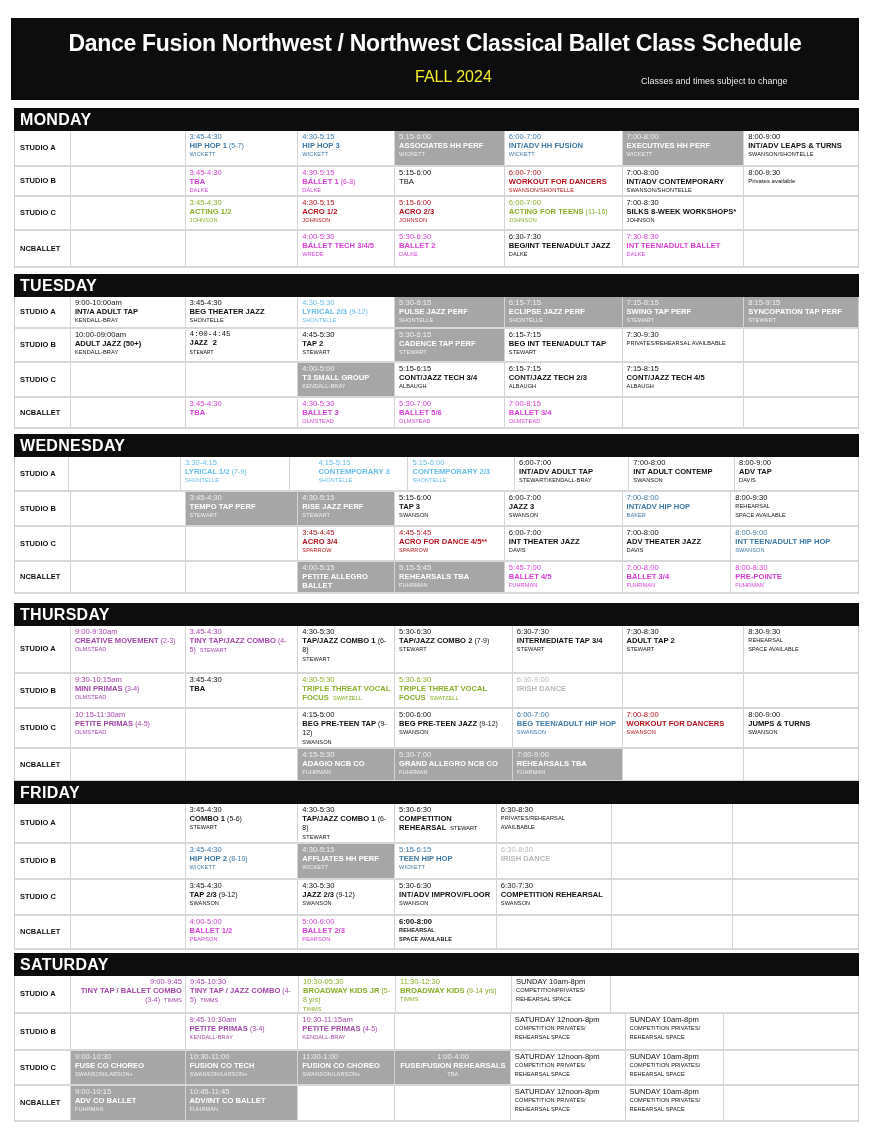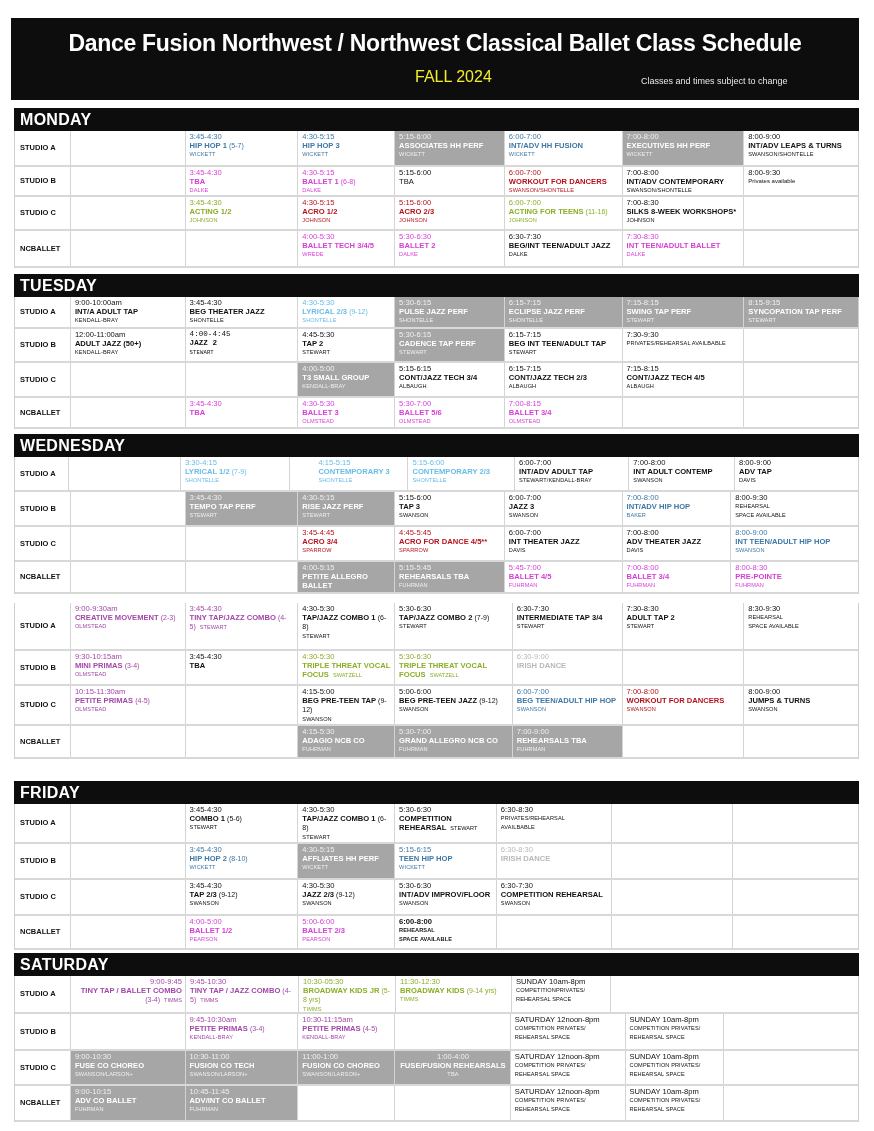--- a/index.html
+++ b/index.html
@@ -104,21 +104,21 @@
           <div class="cell c-black" style="width: 115px;"><span class="time">9:00-10:00am</span><span class="name">INT/A ADULT TAP</span><span class="inst">KENDALL-BRAY</span></div>
           <div class="cell c-black" style="width: 113px;"><span class="time">3:45-4:30</span><span class="name">BEG THEATER JAZZ</span><span class="inst">SHONTELLE</span></div>
           <div class="cell c-lightblue" style="width: 97px;"><span class="time">4:30-5:30</span><span class="name">LYRICAL 2/3</span> <span class="age">(9-12)</span><span class="inst">SHONTELLE</span></div>
           <div class="cell gray" style="width: 110px;"><span class="time">5:30-6:15</span><span class="name">PULSE JAZZ PERF</span><span class="inst">SHONTELLE</span></div>
           <div class="cell gray" style="width: 118px;"><span class="time">6:15-7:15</span><span class="name">ECLIPSE JAZZ PERF</span><span class="inst">SHONTELLE</span></div>
           <div class="cell gray" style="width: 122px;"><span class="time">7:15-8:15</span><span class="name">SWING TAP PERF</span><span class="inst">STEWART</span></div>
           <div class="cell gray" style="width: 114px;"><span class="time">8:15-9:15</span><span class="name">SYNCOPATION TAP PERF</span><span class="inst">STEWART</span></div>
         </div>
         <div class="row" style="height: 34px;">
           <div class="cell label" style="width: 56px;">STUDIO B</div>
-          <div class="cell c-black" style="width: 115px;"><span class="time">12:00-11:00am</span><span class="name">ADULT JAZZ (50+)</span><span class="inst">KENDALL-BRAY</span></div>
+          <div class="cell c-black" style="width: 115px;"><span class="time">10:00-09:00am</span><span class="name">ADULT JAZZ (50+)</span><span class="inst">KENDALL-BRAY</span></div>
           <div class="cell c-black" style="width: 113px; font-family: Liberation Mono, monospace;"><span class="time">4:00-4:45</span><span class="name">JAZZ 2</span><span class="inst">STEWART</span></div>
           <div class="cell c-black" style="width: 97px;"><span class="time">4:45-5:30</span><span class="name">TAP 2</span><span class="inst">STEWART</span></div>
           <div class="cell gray" style="width: 110px;"><span class="time">5:30-6:15</span><span class="name">CADENCE TAP PERF</span><span class="inst">STEWART</span></div>
           <div class="cell c-black" style="width: 118px;"><span class="time">6:15-7:15</span><span class="name">BEG INT TEEN/ADULT TAP</span><span class="inst">STEWART</span></div>
           <div class="cell c-black" style="width: 122px;">
             <span class="time">7:30-9:30</span>
             <span class="inst">PRIVATES/REHEARSAL AVAILBABLE</span>
           </div>
           <div class="cell" style="width: 114px;"></div>
         </div>
@@ -187,20 +187,21 @@
           <div class="cell" style="width: 113px;"></div>
           <div class="cell gray" style="width: 97px;"><span class="time">4:00-5:15</span><span class="name">PETITE ALLEGRO BALLET</span><span class="inst">FUHRMAN</span></div>
           <div class="cell gray" style="width: 110px;"><span class="time">5:15-5:45</span><span class="name">REHEARSALS TBA</span><span class="inst">FUHRMAN</span></div>
           <div class="cell c-magenta" style="width: 118px;"><span class="time">5:45-7:00</span><span class="name">BALLET 4/5</span><span class="inst">FUHRMAN</span></div>
           <div class="cell c-magenta" style="width: 109px;"><span class="time">7:00-8:00</span><span class="name">BALLET 3/4</span><span class="inst">FUHRMAN</span></div>
           <div class="cell c-magenta" style="width: 127px;"><span class="time">8:00-8:30</span><span class="name">PRE-POINTE</span><span class="inst">FUHRMAN</span></div>
         </div>
       </div>
     </section>
     <section class="day" style="top: 603px;">
+      <div class="day-bar">THURSDAY</div>
       <div class="rows">
         <div class="row" style="height: 48px;">
           <div class="cell label" style="width: 56px;">STUDIO A</div>
           <div class="cell c-purple" style="width: 115px;"><span class="time">9:00-9:30am</span><span class="name">CREATIVE MOVEMENT</span> <span class="age">(2-3)</span><span class="inst">OLMSTEAD</span></div>
           <div class="cell c-purple" style="width: 113px;"><span class="time">3:45-4:30</span><span class="name">TINY TAP/JAZZ COMBO</span> <span class="age">(4-5)</span><span class="inline-inst">STEWART</span></div>
           <div class="cell c-black" style="width: 97px;"><span class="time">4:30-5:30</span><span class="name">TAP/JAZZ COMBO 1</span> <span class="age">(6-8)</span><span class="inst">STEWART</span></div>
           <div class="cell c-black" style="width: 118px;"><span class="time">5:30-6:30</span><span class="name">TAP/JAZZ COMBO 2</span> <span class="age">(7-9)</span><span class="inst">STEWART</span></div>
           <div class="cell c-black" style="width: 110px;"><span class="time">6:30-7:30</span><span class="name">INTERMEDIATE TAP 3/4</span><span class="inst">STEWART</span></div>
           <div class="cell c-black" style="width: 122px;"><span class="time">7:30-8:30</span><span class="name">ADULT TAP 2</span><span class="inst">STEWART</span></div>
           <div class="cell c-black" style="width: 114px;">

